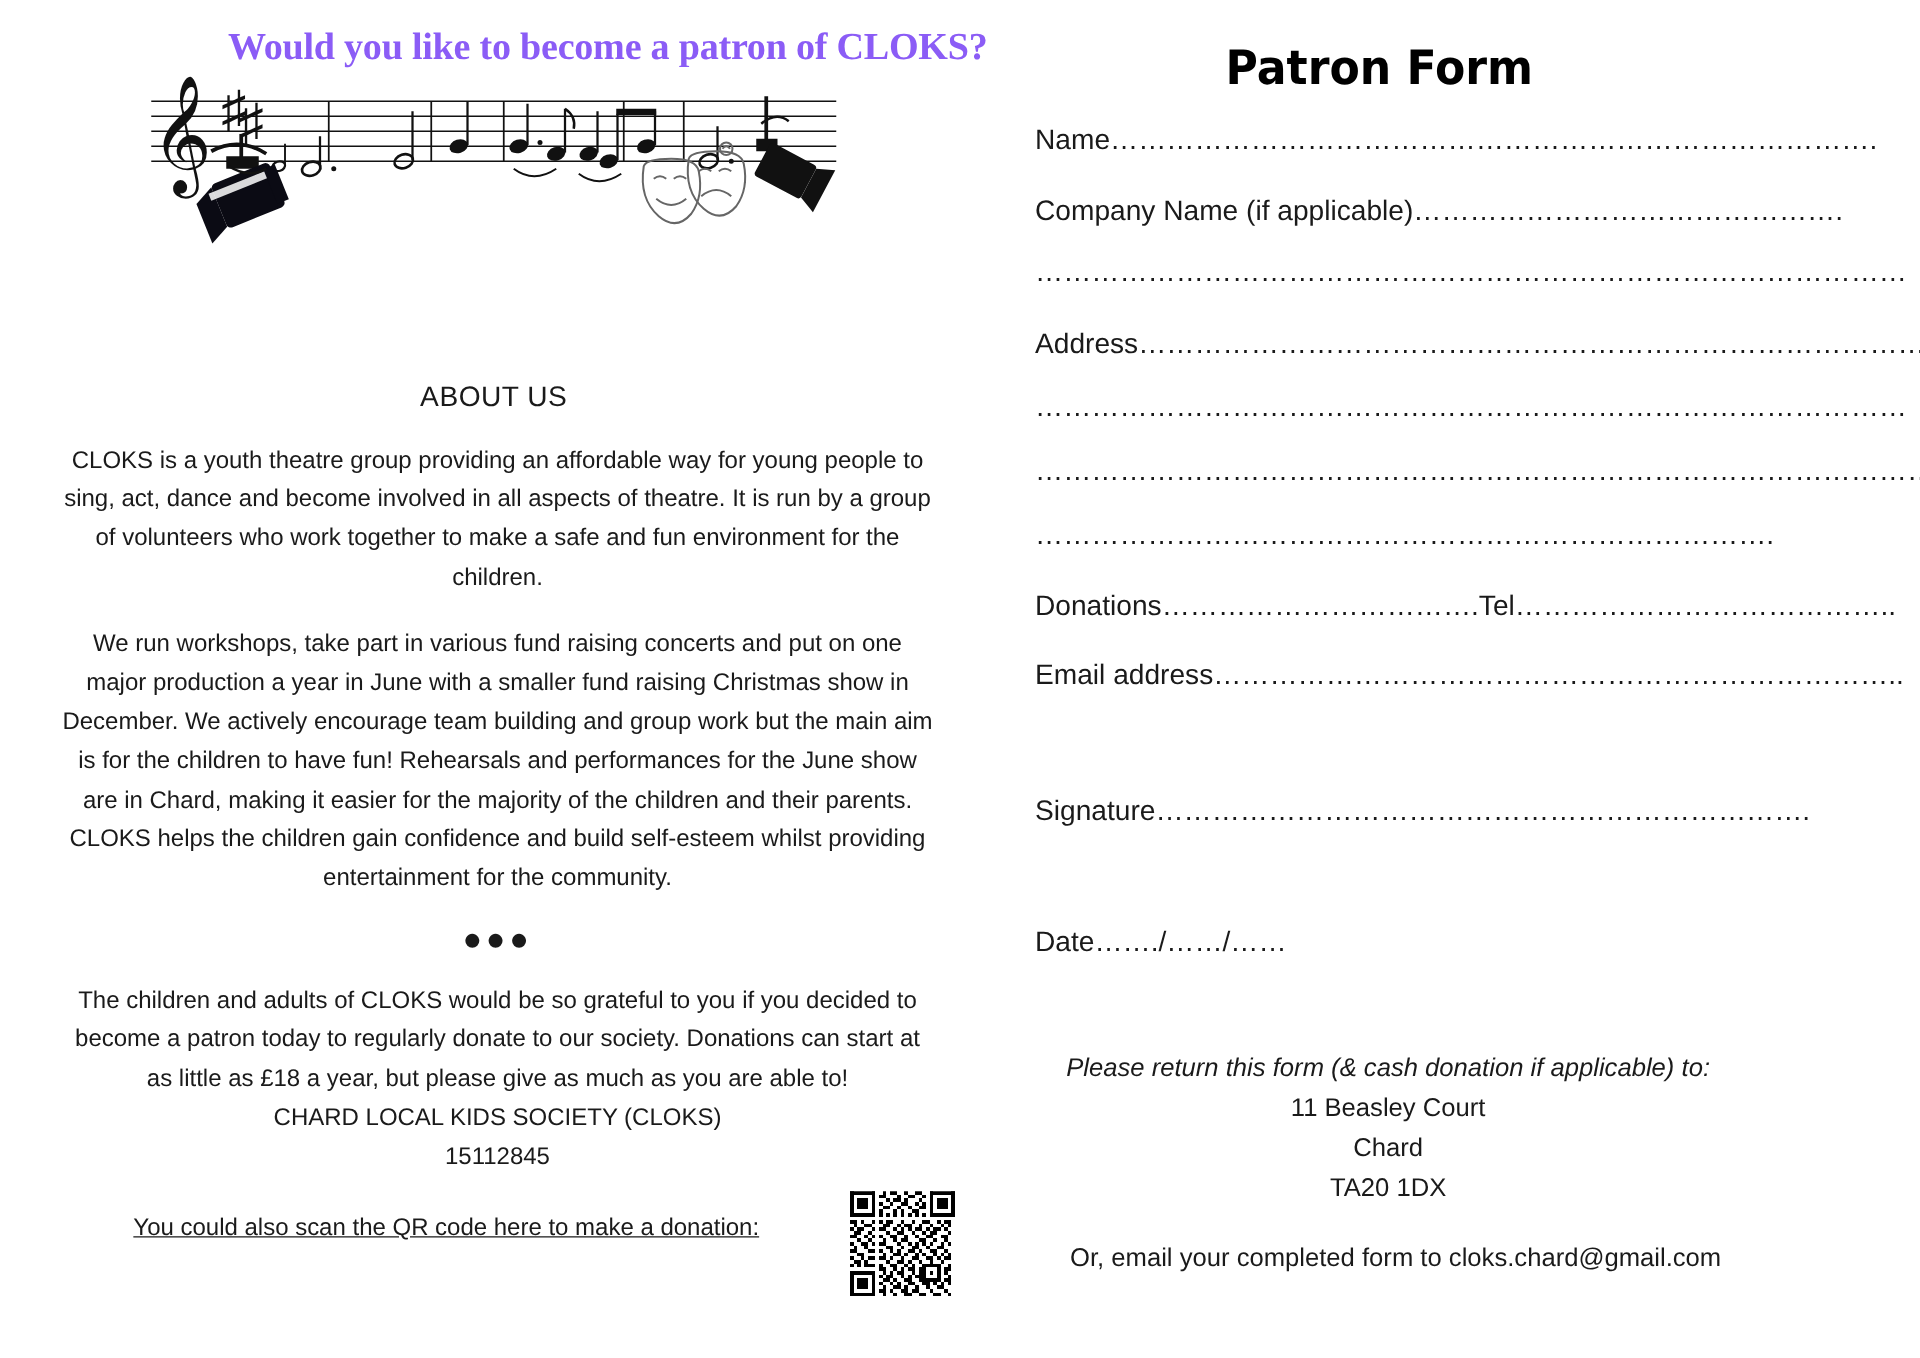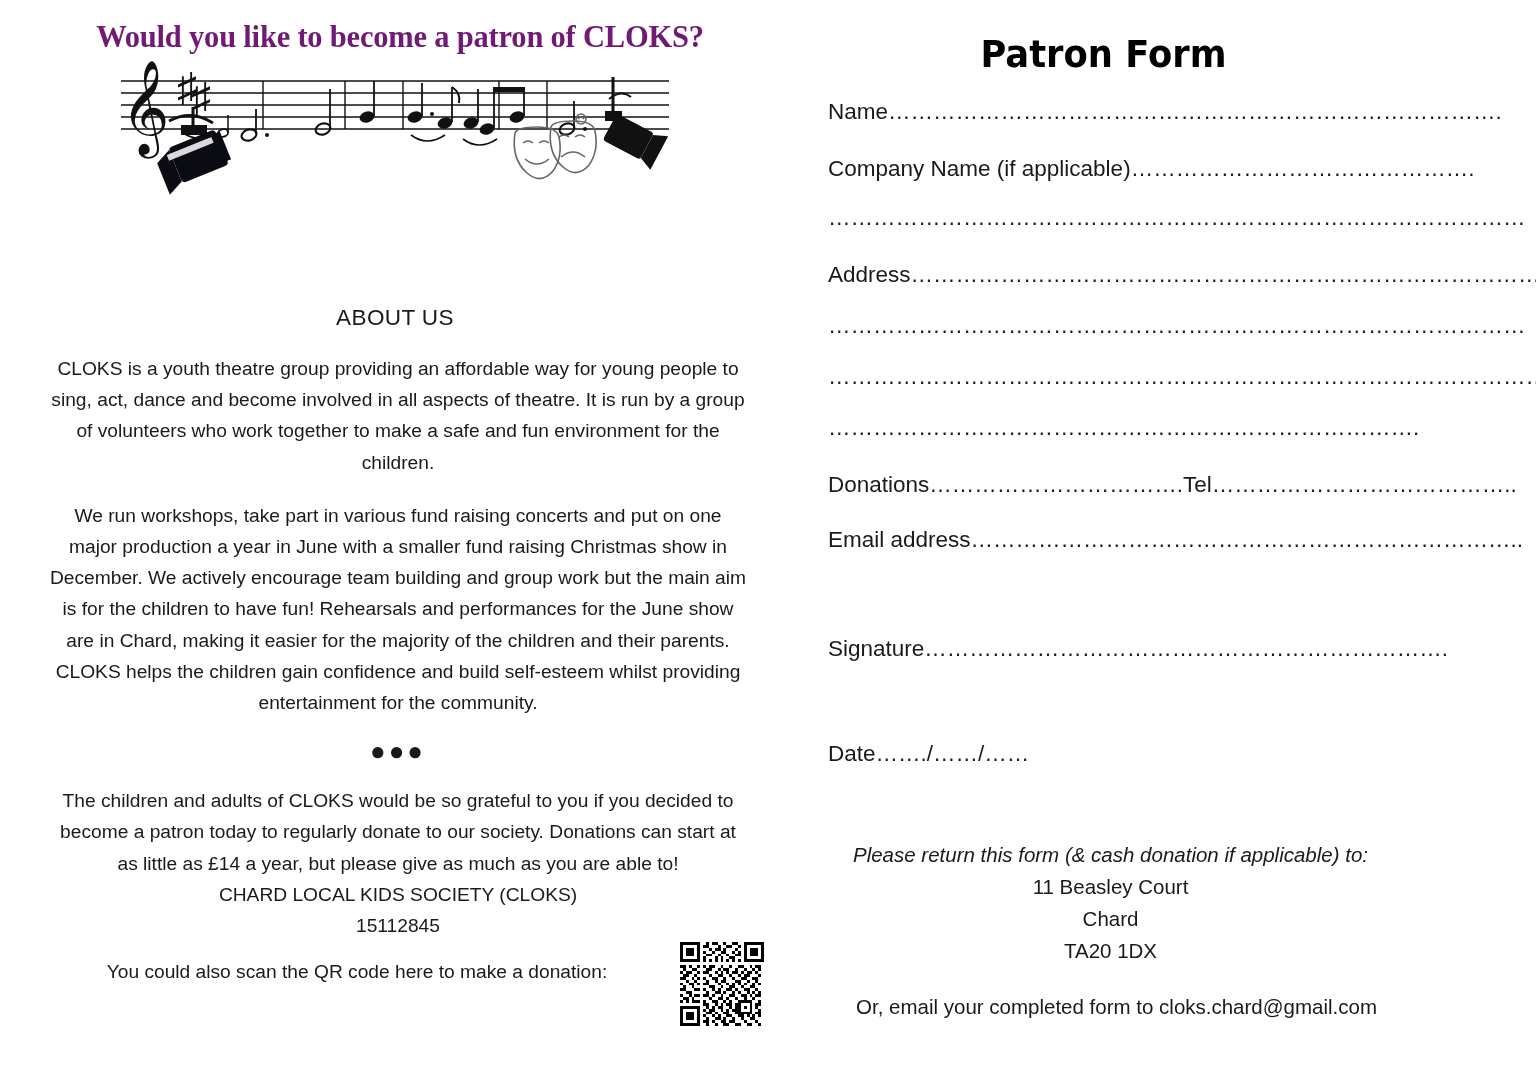--- a/index.html
+++ b/index.html
@@ -30,25 +30,25 @@
     width: 746px;
     position: relative;
   }
 
   
   .headline {
     font-family: "Liberation Serif", serif;
     font-weight: bold;
     font-size: 30.5px;
     letter-spacing: -0.2px;
-    text-align: center;
+    text-align: right;
     margin: 20px 0 0 0;
     padding-left: 10px;
     white-space: nowrap;
-    color: #701a75;
+    color: #8b5cf6;
   }
 
   
   .logo-block {
     position: relative;
     width: 560px;
     margin: 4px auto 0 auto;
     height: 232px;
   }
   .staff-wrap {
@@ -140,22 +140,23 @@
   .line-c {
     text-align: center;
     font-size: 19.2px;
     line-height: 31.2px;
     color: #1a1a1a;
     margin: 0;
   }
   .bank-block { margin-top: 0; }
   .qr-row {
     position: relative;
-    margin-top: 15px;
+    margin-top: 26px;
     height: 50px;
+    text-decoration: underline;
   }
   .qr-text {
     text-align: center;
     font-size: 19.2px;
     line-height: 31.2px;
     color: #1a1a1a;
     padding-right: 82px;
   }
   .qr-code {
     position: absolute;
@@ -361,21 +362,21 @@
       </div>
 
     </div>
 
     <div class="about-head">ABOUT US</div>
 
     <div class="body-col">
       <p class="para p1">CLOKS is a youth theatre group providing an affordable way for young people to sing, act, dance and become involved in all aspects of theatre. It is run by a group of volunteers who work together to make a safe and fun environment for the children.</p>
       <p class="para p2">We run workshops, take part in various fund raising concerts and put on one major production a year in June with a smaller fund raising Christmas show in December. We actively encourage team building and group work but the main aim is for the children to have fun! Rehearsals and performances for the June show are in Chard, making it easier for the majority of the children and their parents. CLOKS helps the children gain confidence and build self-esteem whilst providing entertainment for the community.</p>
       <div class="dots-sep">●●●</div>
-      <p class="para p3">The children and adults of CLOKS would be so grateful to you if you decided to become a patron today to regularly donate to our society. Donations can start at as little as £14 a year, but please give as much as you are able to!</p>
+      <p class="para p3">The children and adults of CLOKS would be so grateful to you if you decided to become a patron today to regularly donate to our society. Donations can start at as little as £18 a year, but please give as much as you are able to!</p>
 
       <div class="bank-block">
         <div class="line-c">CHARD LOCAL KIDS SOCIETY (CLOKS)</div>
         <div class="line-c">15112845</div>
       </div>
 
       <div class="qr-row">
         <div class="qr-text">You could also scan the QR code here to make a donation:</div>
         <div class="qr-code">
           <svg viewBox="0 0 29 29" width="84" height="84" shape-rendering="crispEdges" xmlns="http://www.w3.org/2000/svg">

